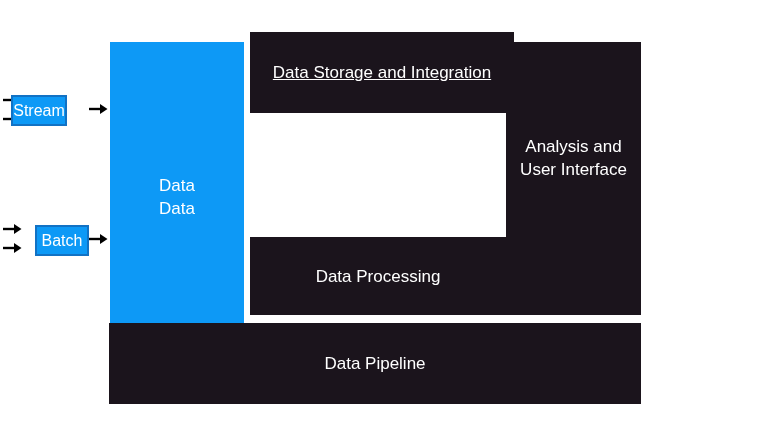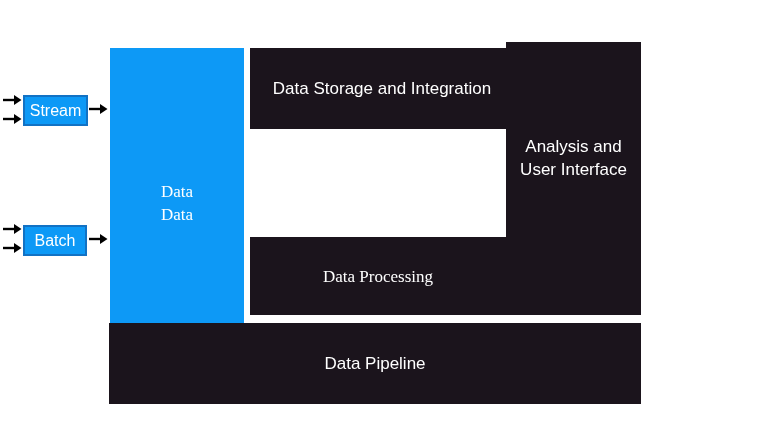--- a/index.html
+++ b/index.html
@@ -14,42 +14,42 @@
     position:absolute;
     color:var(--node-text,#ffffff);
     display:flex;align-items:center;justify-content:center;
     text-align:center;
     box-sizing:border-box;
   }
   .node-black{background:var(--node-black,#1b141c);}
   .node-blue{background:var(--node-blue,#0d99f6);}
   .node-label{font-size:17px;line-height:23px;}
   
-  .ingestion{left:110px;top:48px;width:134px;height:310px;font-family:Liberation Serif, serif;}
+  .ingestion{left:110px;top:42px;width:134px;height:310px;}
   
-  .storage{left:250px;top:48px;width:264px;height:81px;}
+  .storage{left:250px;top:32px;width:264px;height:81px;text-decoration:underline;}
   
-  .processing{left:250px;top:237px;width:256px;height:78px;font-family:Liberation Serif, serif;}
+  .processing{left:250px;top:237px;width:256px;height:78px;}
   
   .analysis{left:506px;top:42px;width:135px;height:273px;align-items:flex-start;}
   .analysis .node-label{padding-top:93px;}
   
   .pipeline{left:109px;top:323px;width:532px;height:81px;}
   
   .small-node{
     position:absolute;
     background:var(--node-blue,#0d99f6);
     border:2px solid var(--node-blue-border,#1272c4);
     color:var(--node-text,#ffffff);
     display:flex;align-items:center;justify-content:center;
     font-size:16px;line-height:16px;
     box-sizing:border-box;
   }
-  .stream{left:23px;top:95px;width:65px;height:31px;}
-  .batch{left:23px;top:225px;width:64px;height:31px;}
+  .stream{left:11px;top:95px;width:56px;height:31px;}
+  .batch{left:35px;top:225px;width:54px;height:31px;}
   
   .arrow{position:absolute;width:19px;height:12px;}
   .arrow line{stroke:var(--arrow-color,#000000);stroke-width:2.4;}
   .arrow polygon{fill:var(--arrow-color,#000000);}
   .a-stream-in-1{left:3px;top:94px;}
   .a-stream-in-2{left:3px;top:113px;}
   .a-stream-out {left:89px;top:103px;}
   .a-batch-in-1{left:3px;top:223px;}
   .a-batch-in-2{left:3px;top:242px;}
   .a-batch-out {left:89px;top:233px;}

